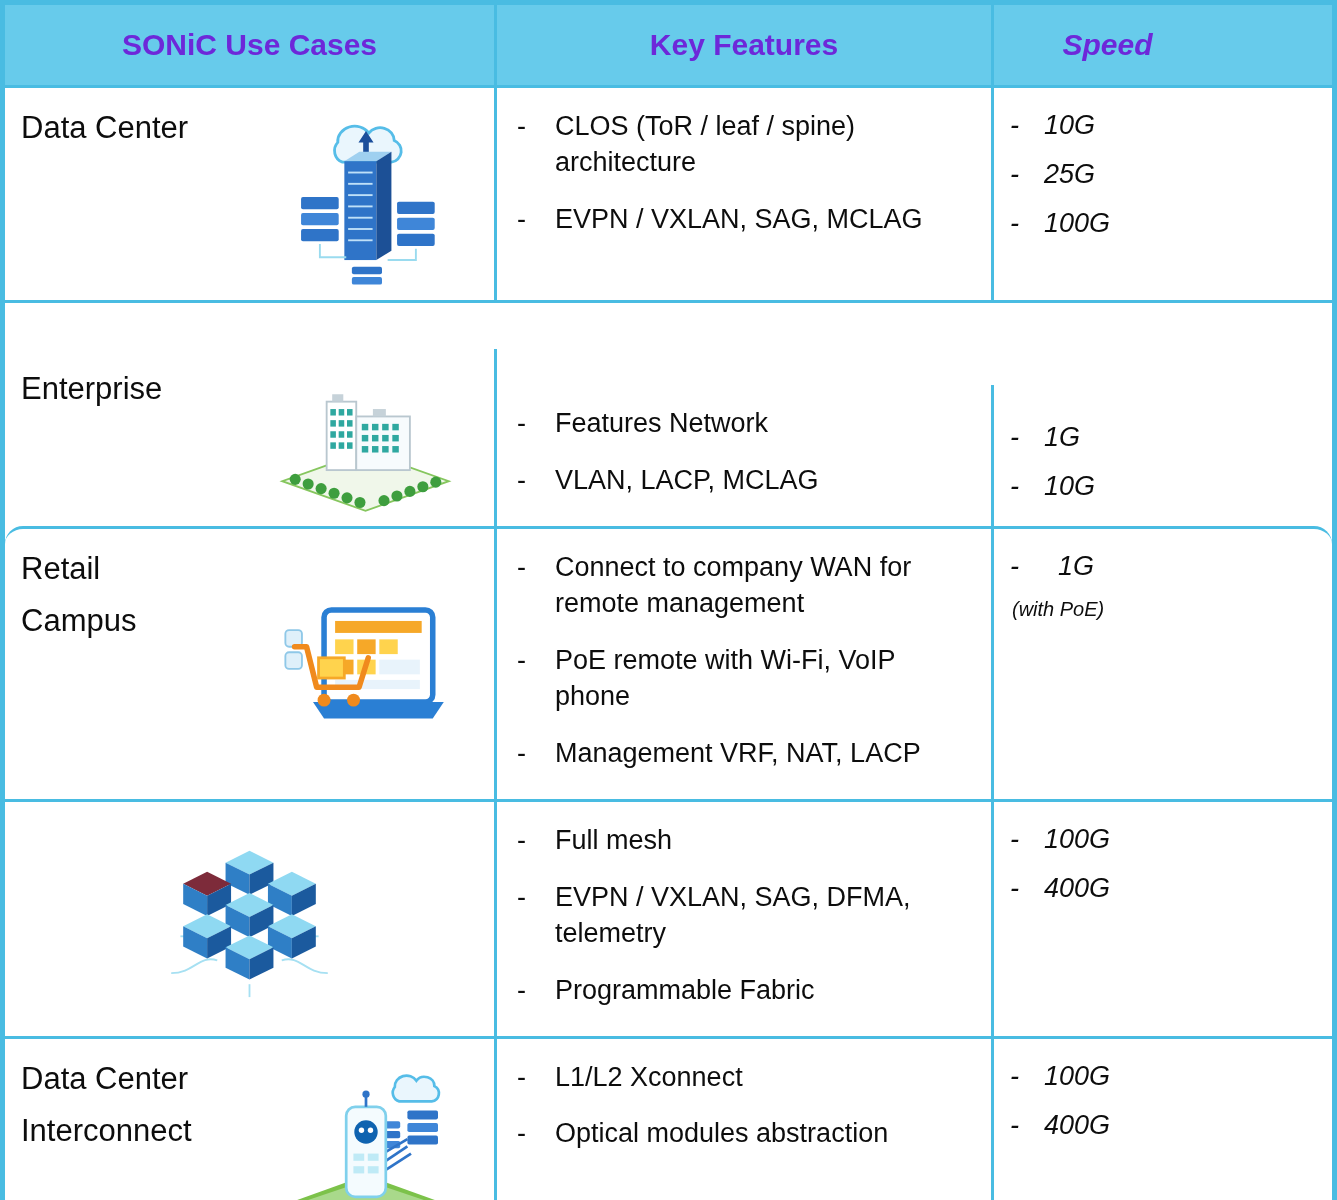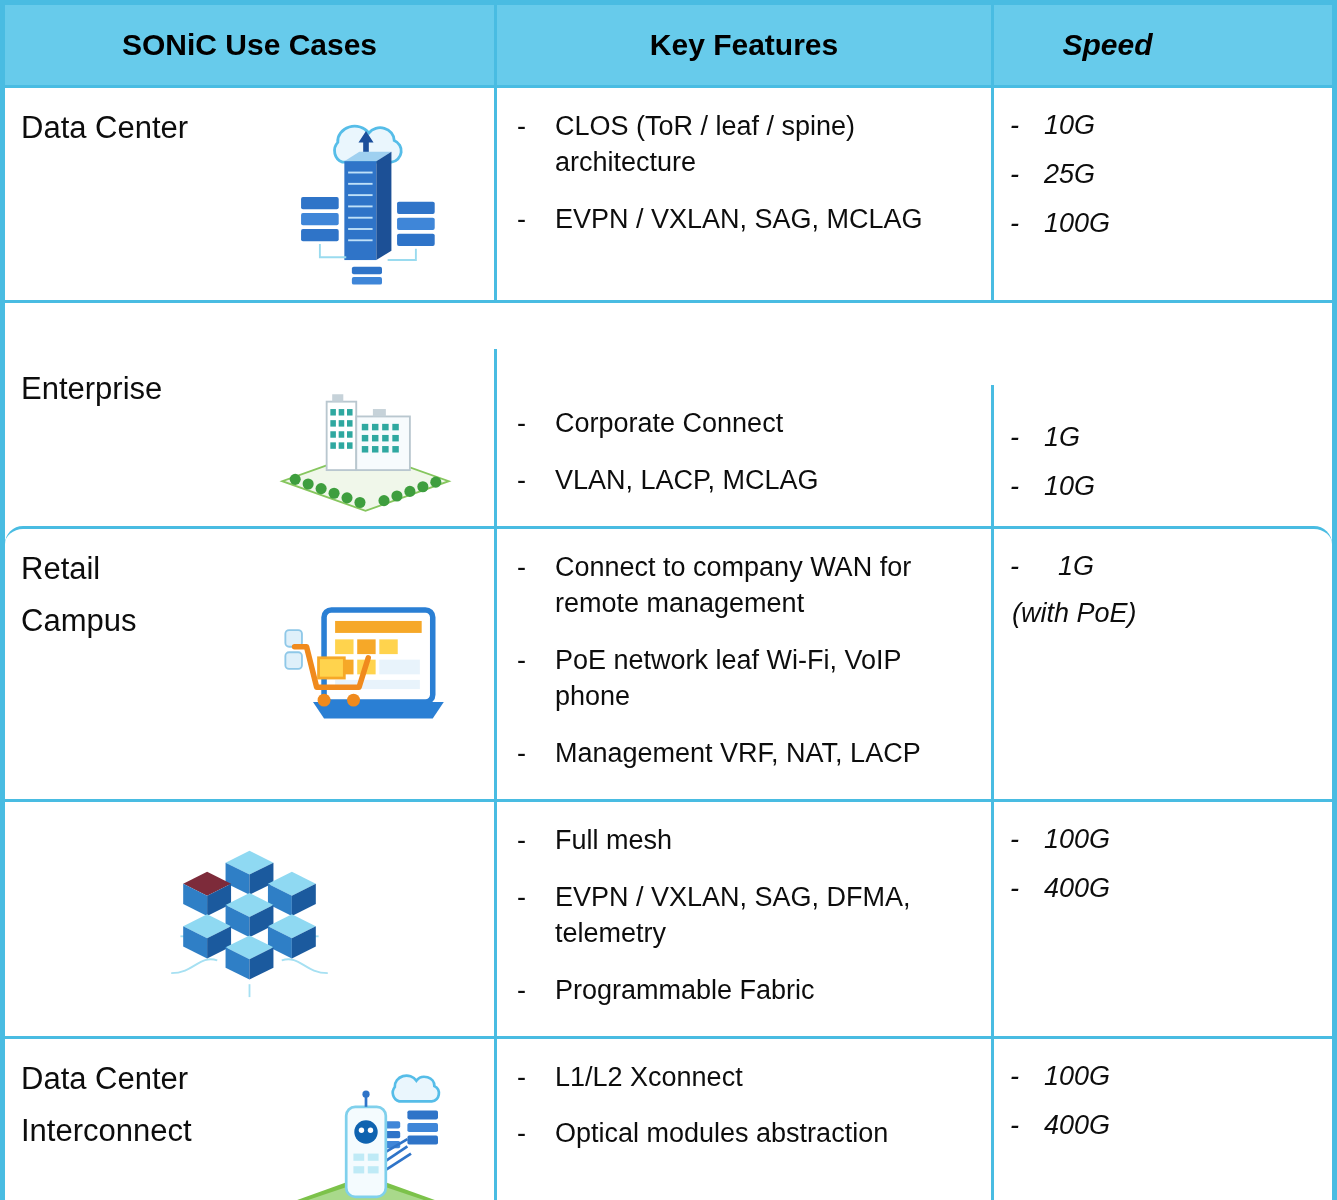--- a/index.html
+++ b/index.html
@@ -21,21 +21,21 @@
     display: flex;
     background: #67cbeb;
     height: 80px;
   }
   .hcell {
     display: flex;
     align-items: center;
     justify-content: center;
     font-weight: bold;
     font-size: 30px;
-    color: #000000;
+    color: #6d28d9;
   }
   .row { display: flex; border-top: 3px solid #49bce2; }
   .col-usecase { width: 492px; border-right: 3px solid #49bce2; }
   .col-features { width: 497px; border-right: 3px solid #49bce2; }
   .col-speed { width: 227px; font-style: italic; }
   .cell.col-usecase {
     display: flex;
     padding: 14px 16px 8px 16px;
   }
   .usecase-label {
@@ -61,21 +61,21 @@
   .dash { width: 38px; flex: none; }
   .feature-text { flex: 1; padding-right: 6px; }
   .cell.col-speed { padding: 20px 4px 8px 16px; }
   .speed-item {
     display: flex;
     font-size: 27px;
     line-height: 1.3;
     margin-bottom: 14px;
   }
   .speed-item .dash { width: 34px; }
-  .speed-note { font-size: 27px; padding-left: 2px; margin-top: 0px; }
+  .speed-note { font-size: 20px; padding-left: 2px; margin-top: 0px; }
   .r1 { min-height: 200px; }
   .r2 { min-height: 226px; align-items: flex-end; }
   .r3 { min-height: 236px; border-radius: 18px; }
   .r4 { min-height: 226px; }
   .r5 { min-height: 196px; }
   svg { display: block; }
 </style>
 </head>
 <body>
 
@@ -197,21 +197,21 @@
               <circle cx="148" cy="135" r="6"></circle>
               <circle cx="162" cy="130" r="6"></circle>
               <circle cx="176" cy="125" r="6"></circle>
           </g>
         </svg>
       </div>
     </div>
     <div class="cell col-features">
       <div class="feature">
         <span class="dash">-</span>
-        <span class="feature-text">Corporate Connect</span>
+        <span class="feature-text">Features Network</span>
       </div>
       <div class="feature">
         <span class="dash">-</span>
         <span class="feature-text">VLAN, LACP,  MCLAG</span>
       </div>
     </div>
     <div class="cell col-speed">
       <div class="speed-item">
         <span class="dash">-</span>
         <span>1G</span>
@@ -248,21 +248,21 @@
         </svg>
       </div>
     </div>
     <div class="cell col-features">
       <div class="feature">
         <span class="dash">-</span>
         <span class="feature-text">Connect to company WAN for remote management</span>
       </div>
       <div class="feature">
         <span class="dash">-</span>
-        <span class="feature-text">PoE network leaf Wi-Fi, VoIP phone</span>
+        <span class="feature-text">PoE remote with Wi-Fi, VoIP phone</span>
       </div>
       <div class="feature">
         <span class="dash">-</span>
         <span class="feature-text">Management VRF, NAT, LACP</span>
       </div>
     </div>
     <div class="cell col-speed">
       <div class="speed-item">
         <span class="dash">-</span>
         <span style="padding-left:14px">1G</span>

